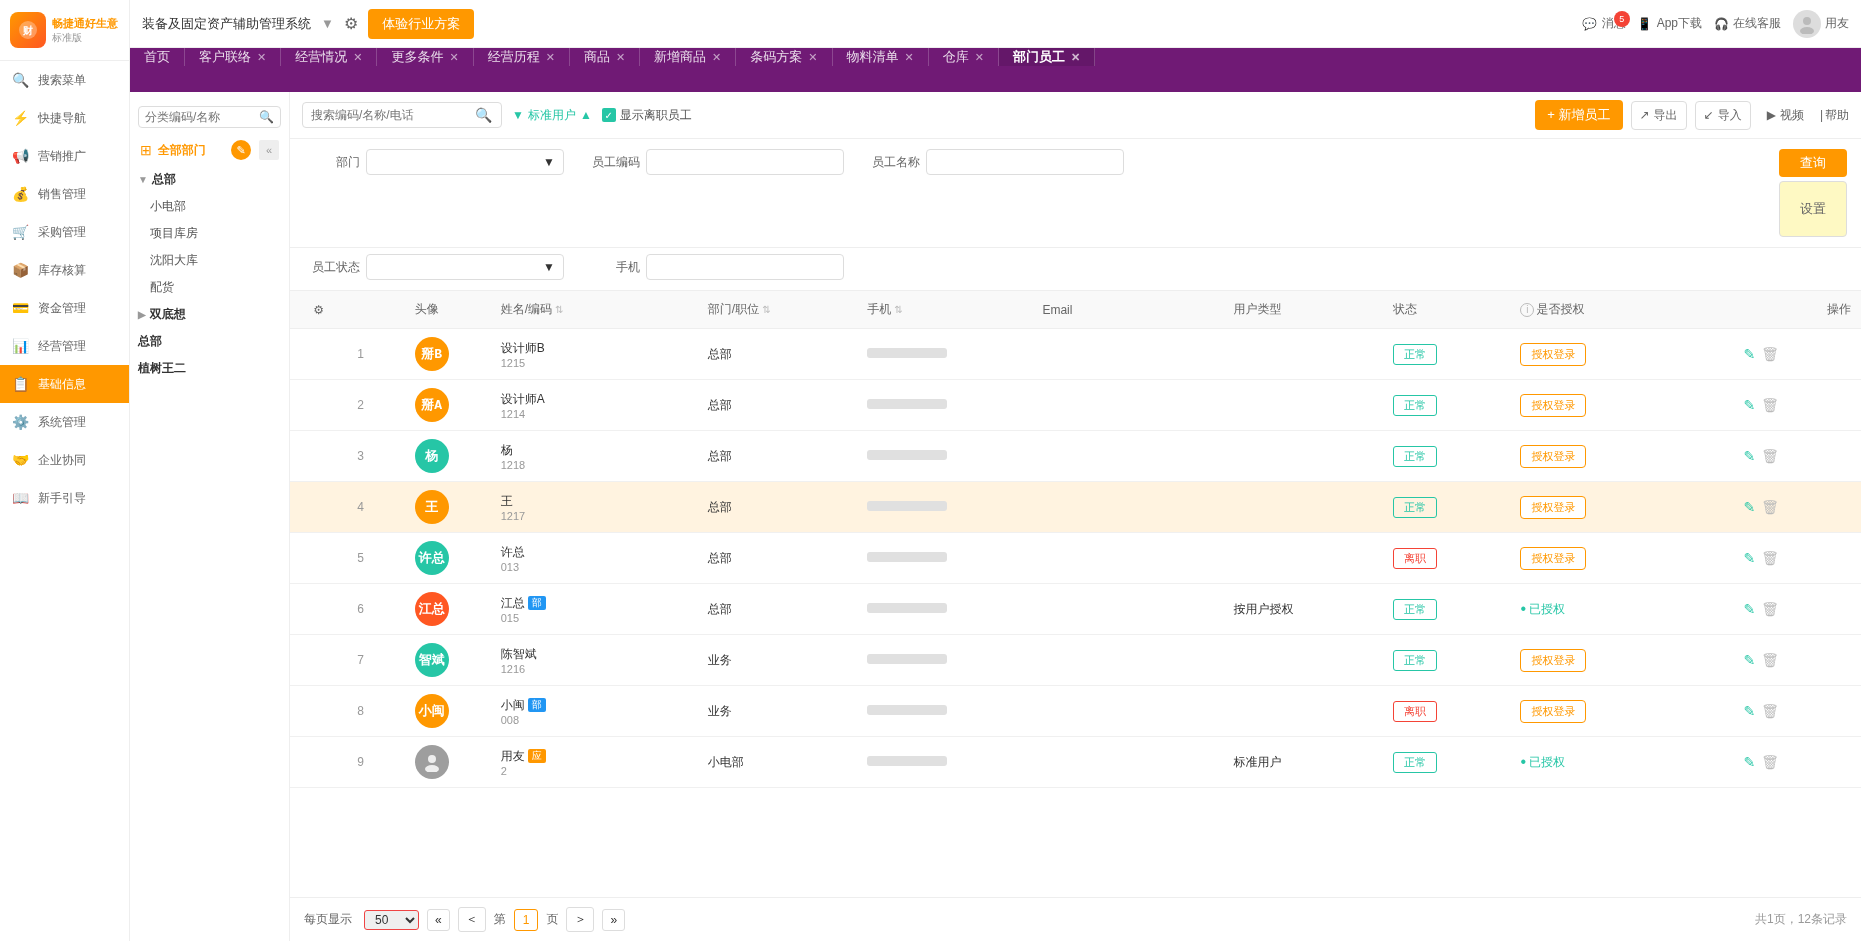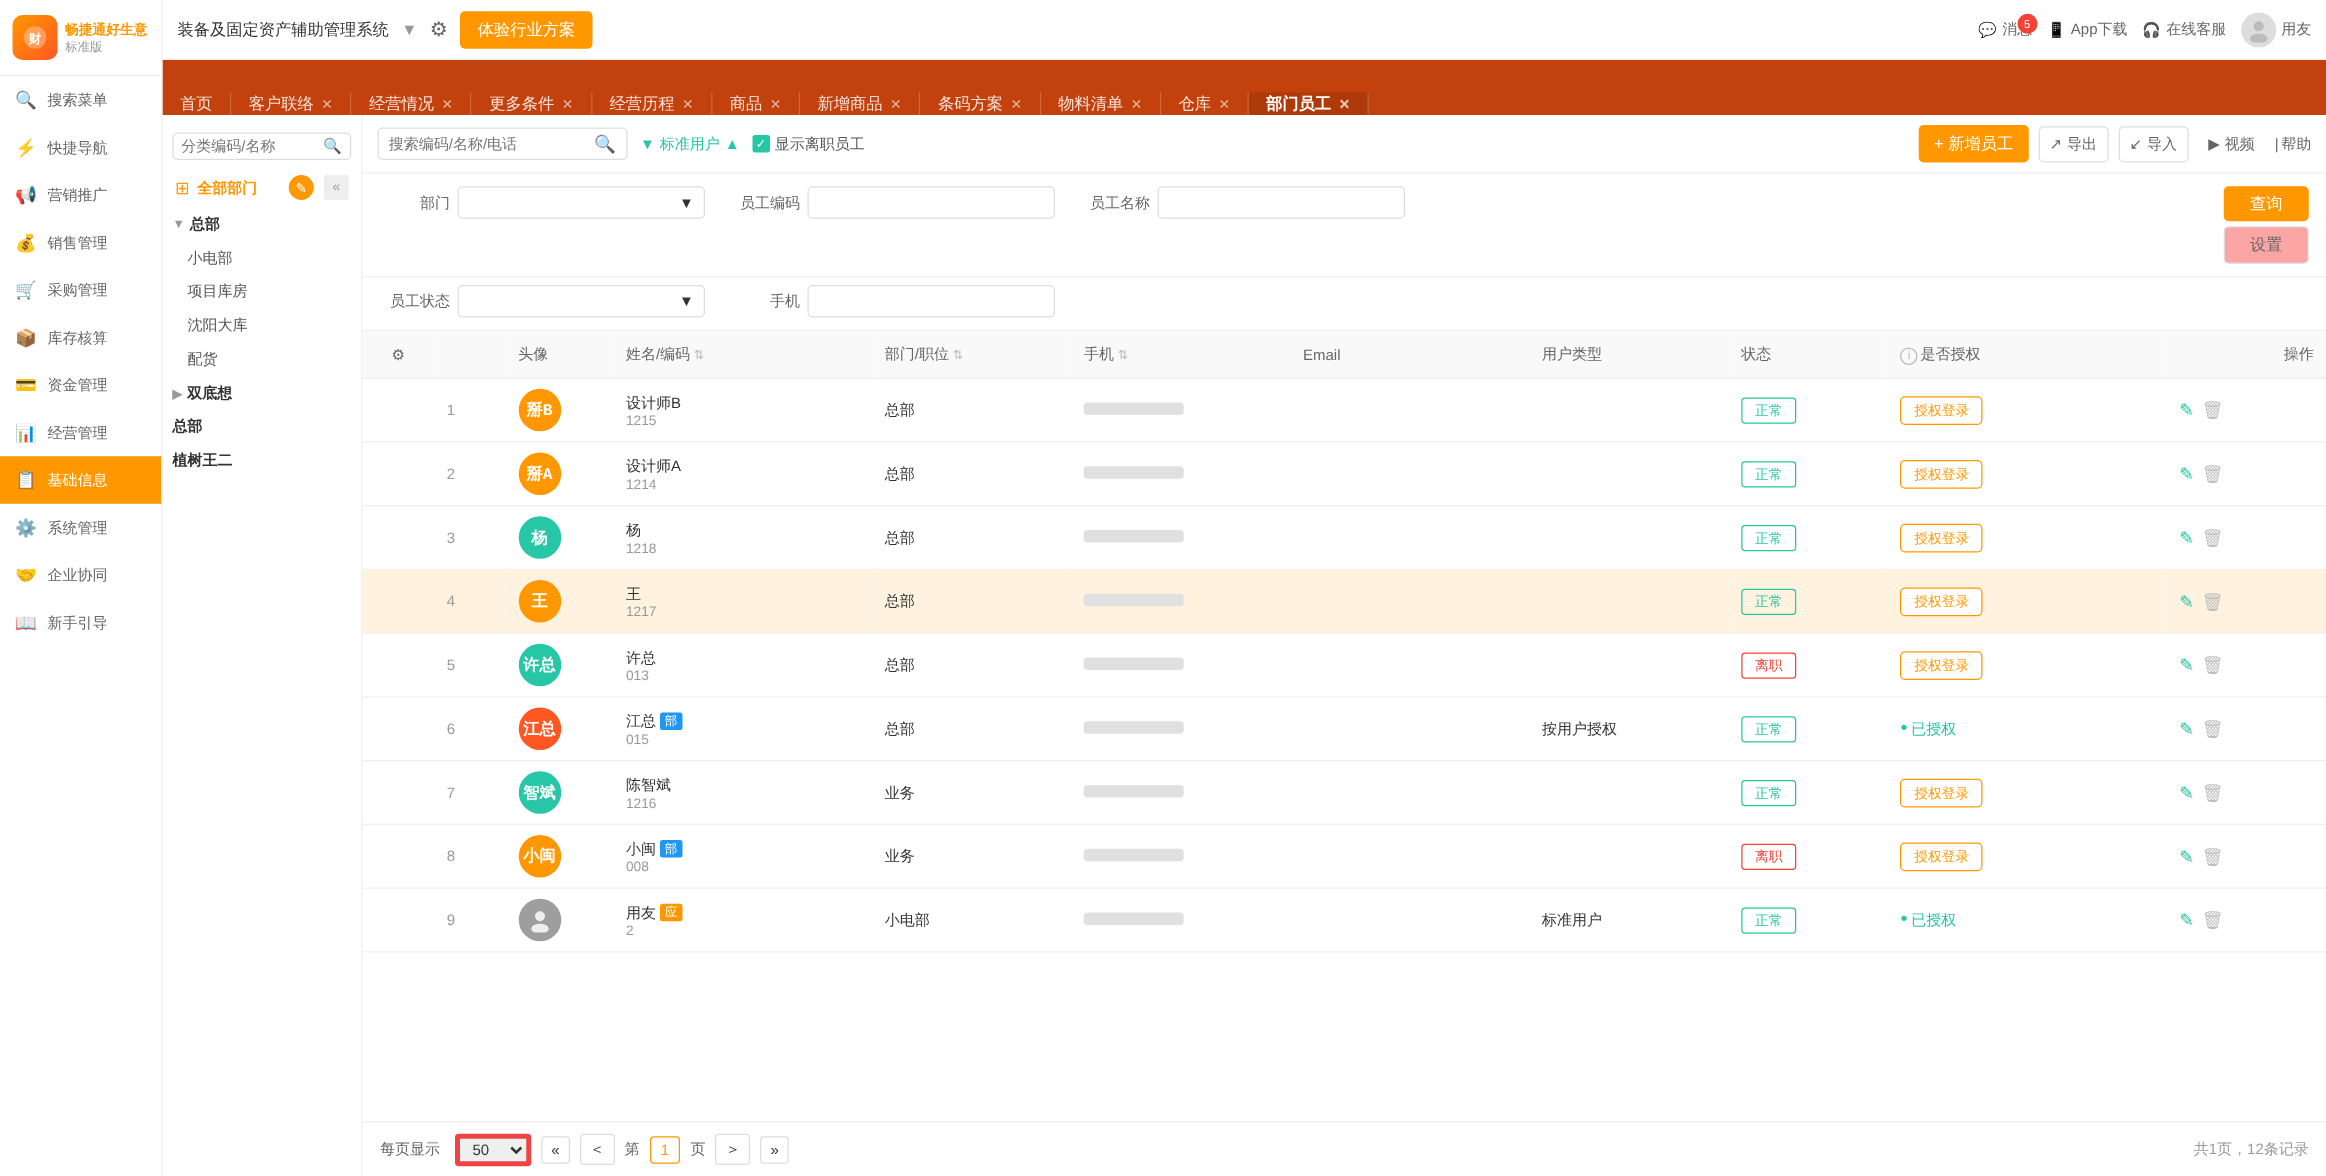--- a/index.html
+++ b/index.html
@@ -22,21 +22,21 @@
     
     .topbar { height: 48px; background: #fff; border-bottom: 1px solid #eee; display: flex; align-items: center; padding: 0 12px; gap: 10px; }
     .topbar-actions { margin-left: auto; display: flex; align-items: center; gap: 12px; }
     .topbar-btn-trial { background: #ff9800; color: #fff; border: none; padding: 6px 14px; border-radius: 4px; cursor: pointer; font-size: 13px; }
     .topbar-icon-btn { display: flex; align-items: center; gap: 4px; color: #666; font-size: 12px; cursor: pointer; position: relative; }
     .badge { position: absolute; top: -4px; right: -4px; background: #f44336; color: #fff; border-radius: 50%; width: 16px; height: 16px; font-size: 9px; display: flex; align-items: center; justify-content: center; }
     .gear-icon { font-size: 16px; color: #666; cursor: pointer; }
     .user-avatar { width: 28px; height: 28px; border-radius: 50%; background: #ddd; display: flex; align-items: center; justify-content: center; font-size: 11px; color: #666; }
 
     
-    .nav-tabs { height: 44px; background: #c2410c; display: flex; align-items: flex-end; padding: 0 0; }
+    .nav-tabs { height: 44px; background: #701a75; display: flex; align-items: flex-start; padding: 0 0; }
     .nav-tab { display: flex; align-items: center; padding: 0 14px; color: rgba(255,255,255,0.85); font-size: 13px; cursor: pointer; border-right: 1px solid rgba(255,255,255,0.2); gap: 4px; }
     .nav-tab.active { background: rgba(0,0,0,0.1); color: #fff; font-weight: bold; }
     .nav-tab-close { font-size: 11px; opacity: 0.7; margin-left: 2px; }
 
     
     .content-area { flex: 1; display: flex; overflow: hidden; }
     .dept-panel { width: 160px; background: #fff; border-right: 1px solid #eee; padding: 8px 0; overflow-y: auto; flex-shrink: 0; }
     .dept-panel-header { display: flex; align-items: center; padding: 6px 10px; gap: 6px; }
     .dept-collapse-btn { margin-left: auto; width: 20px; height: 20px; border-radius: 50%; background: #ff9800; color: #fff; border: none; cursor: pointer; font-size: 11px; display: flex; align-items: center; justify-content: center; }
     .dept-fold-btn { width: 20px; height: 20px; border-radius: 2px; background: #eee; color: #999; border: none; cursor: pointer; font-size: 11px; display: flex; align-items: center; justify-content: center; margin-left: 4px; }
@@ -60,21 +60,21 @@
     .btn-add-emp { background: #ff9800; color: #fff; border: none; padding: 6px 12px; border-radius: 4px; cursor: pointer; font-size: 13px; display: flex; align-items: center; gap: 4px; }
     .btn-export { display: flex; align-items: center; gap: 4px; color: #666; font-size: 12px; cursor: pointer; padding: 5px 8px; border-radius: 4px; border: 1px solid #ddd; background: #fff; }
     .btn-import { display: flex; align-items: center; gap: 4px; color: #666; font-size: 12px; cursor: pointer; padding: 5px 8px; border-radius: 4px; border: 1px solid #ddd; background: #fff; }
     .btn-view { display: flex; align-items: center; gap: 4px; color: #666; font-size: 12px; cursor: pointer; padding: 5px 8px; }
     .btn-more { display: flex; align-items: center; gap: 2px; color: #666; font-size: 12px; cursor: pointer; }
     .filter-row { display: flex; align-items: center; gap: 8px; }
     .filter-label { font-size: 12px; color: #666; white-space: nowrap; width: 56px; text-align: right; }
     .filter-select { flex: 1; border: 1px solid #ddd; border-radius: 4px; padding: 5px 8px; font-size: 12px; color: #333; display: flex; align-items: center; justify-content: space-between; cursor: pointer; }
     .filter-input { flex: 1; border: 1px solid #ddd; border-radius: 4px; padding: 5px 8px; font-size: 12px; color: #333; outline: none; }
     .btn-query { background: #ff9800; color: #fff; border: none; padding: 5px 20px; border-radius: 4px; cursor: pointer; font-size: 13px; }
-    .btn-reset { background: #fca5a5; color: #666; border: 1px solid #ddd; padding: 5px 20px; border-radius: 4px; cursor: pointer; font-size: 13px; }
+    .btn-reset { background: #fef9c3; color: #666; border: 1px solid #ddd; padding: 18px 20px; border-radius: 4px; cursor: pointer; font-size: 13px; }
 
     
     .emp-table-wrap { flex: 1; overflow-y: auto; background: #fff; }
     table { width: 100%; border-collapse: collapse; }
     thead tr { background: #f9f9f9; border-bottom: 1px solid #eee; }
     th { padding: 10px 10px; font-size: 12px; color: #666; font-weight: normal; text-align: left; white-space: nowrap; border-bottom: 1px solid #eee; }
     td { padding: 8px 10px; font-size: 12px; color: #333; border-bottom: 1px solid #f0f0f0; vertical-align: middle; }
     tr.highlighted td { background: #fff3e0; }
     .th-sort { display: flex; align-items: center; gap: 3px; cursor: pointer; }
     .sort-icon { font-size: 10px; color: #bbb; }
@@ -103,21 +103,21 @@
     
     .phone-blur { width: 80px; height: 10px; background: #e0e0e0; border-radius: 3px; display: inline-block; }
 
     
     .blue-tag { display: inline-block; background: #2196f3; color: #fff; font-size: 10px; padding: 0 4px; border-radius: 2px; margin-left: 3px; vertical-align: middle; }
     .orange-tag { display: inline-block; background: #ff9800; color: #fff; font-size: 10px; padding: 0 4px; border-radius: 2px; margin-left: 3px; vertical-align: middle; }
 
     
     .pagination { height: 44px; background: #fff; border-top: 1px solid #eee; display: flex; align-items: center; padding: 0 14px; gap: 8px; font-size: 12px; color: #666; }
     .page-size-label { margin-right: 4px; }
-    .page-size-select { border: 4px solid #ef4444; border-radius: 3px; padding: 1px 6px; font-size: 12px; color: #333; }
+    .page-size-select { border: 1px solid #ef4444; border-radius: 3px; padding: 1px 6px; font-size: 12px; color: #333; }
     .page-btn { border: 1px solid #ddd; background: #fff; border-radius: 3px; padding: 3px 7px; cursor: pointer; font-size: 12px; color: #333; }
     .page-btn:disabled { color: #ccc; cursor: default; }
     .page-current { border: 1px solid #ff9800; color: #ff9800; background: #fff; border-radius: 3px; padding: 3px 8px; font-size: 12px; }
     .page-info { margin-left: auto; color: #999; font-size: 12px; }
 
     .dept-panel-search { padding: 6px 8px; }
     .dept-search-wrap { display: flex; align-items: center; border: 1px solid #ddd; border-radius: 4px; padding: 3px 6px; }
     .dept-search-wrap input { border: none; outline: none; font-size: 12px; width: 100%; }
     .col-setting { width: 32px; text-align: center; }
     .row-num { color: #999; }

